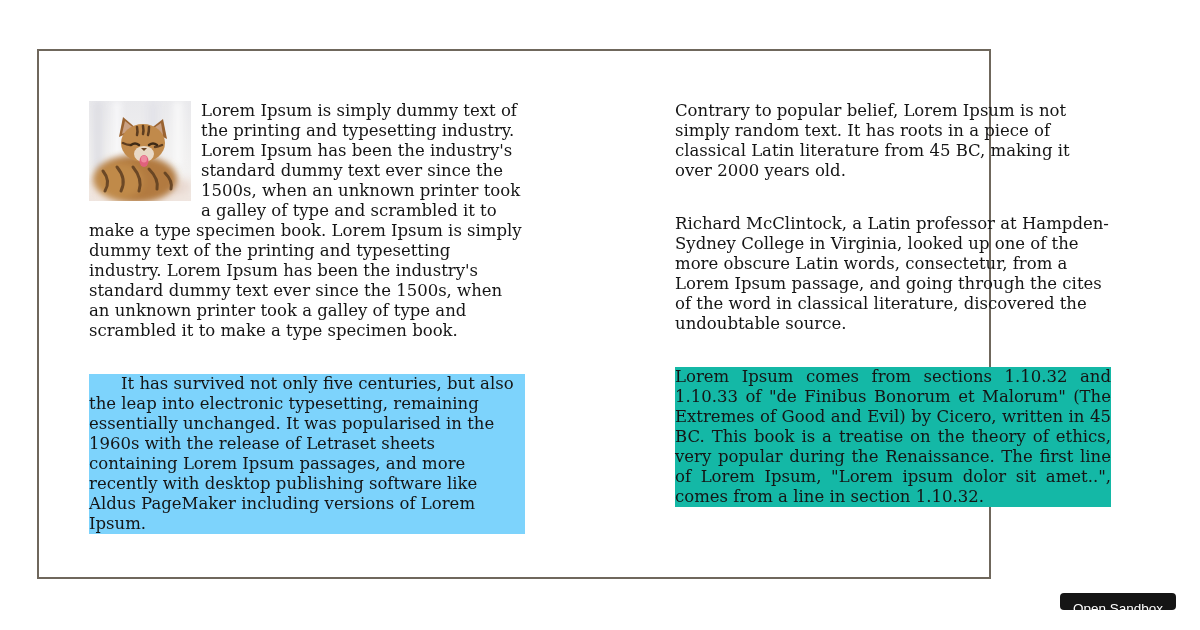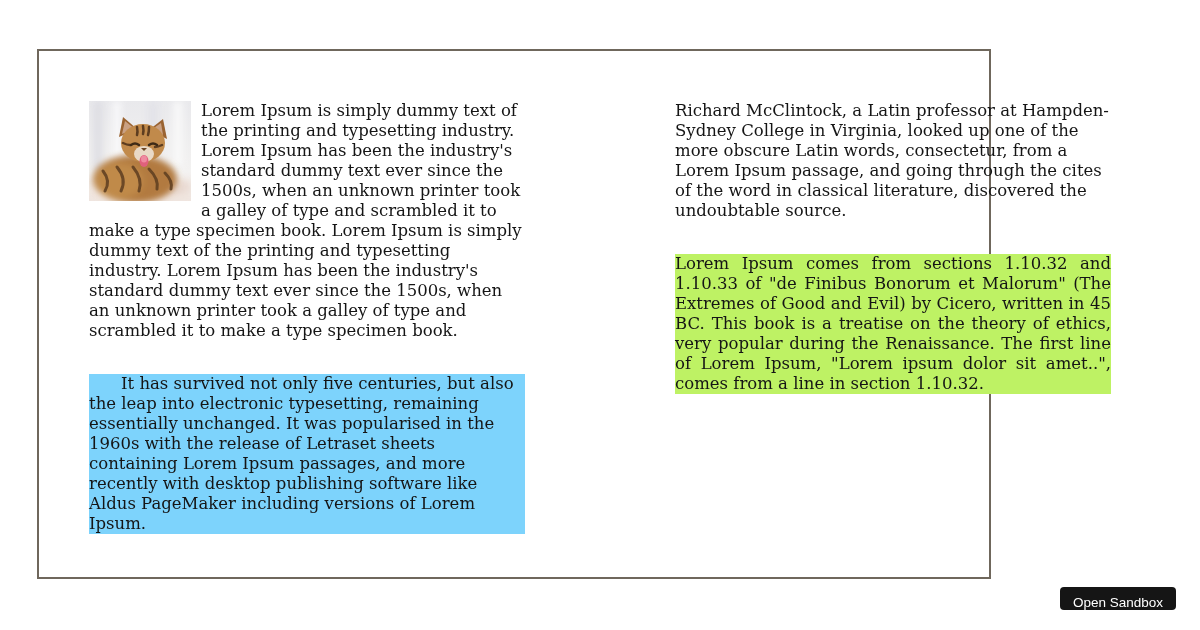--- a/index.html
+++ b/index.html
@@ -34,36 +34,36 @@
 
   p.para {
     margin: 0 0 33px 0;
     font-size: 16.5px;
     line-height: 20px;
     color: #151515;
     text-rendering: optimizeLegibility;
   }
   .para-first { margin-top: 16px; }
   .hl-red  { background: #7dd3fc; text-indent: 32px; }
-  .hl-cyan { background: #bef264; text-align: justify; }
+  .hl-cyan { background: #14b8a6; text-align: justify; }
 
   .cat-img {
     float: left;
     width: 102px;
     height: 100px;
     margin: 0 10px 6px 0;
     display: block;
   }
 
   
   .sandbox-btn {
     position: absolute;
     right: 24px;
     bottom: 20px;
-    height: 23px;
+    height: 17px;
     padding: 0 13px;
     background: #151515;
     color: #ffffff;
     border: none;
     border-radius: 4px;
     font-family: "Liberation Sans", sans-serif;
     font-size: 13.5px;
     line-height: 31px;
     cursor: pointer;
     display: inline-block;
@@ -127,20 +127,21 @@
             <path d="M55 50 l-3 -3 h6 z" fill="#6b4423"></path>
             <ellipse cx="55" cy="60" rx="4.5" ry="6" fill="#e0607c"></ellipse>
             <ellipse cx="55" cy="58" rx="3" ry="3.5" fill="#ef8aa0"></ellipse>
           </g>
         </svg><span>Lorem Ipsum is simply dummy text of the printing and typesetting industry. Lorem Ipsum has been the industry's standard dummy text ever since the 1500s, when an unknown printer took a galley of type and scrambled it to make a type specimen book. Lorem Ipsum is simply dummy text of the printing and typesetting industry. Lorem Ipsum has been the industry's standard dummy text ever since the 1500s, when an unknown printer took a galley of type and scrambled it to make a type specimen book.</span>
       </p>
       <p class="para hl-red">It has survived not only five centuries, but also the leap into electronic typesetting, remaining essentially unchanged. It was popularised in the 1960s with the release of Letraset sheets containing Lorem Ipsum passages, and more recently with desktop publishing software like Aldus PageMaker including versions of Lorem Ipsum.</p>
     </div>
 
     <div class="col">
+      <p class="para">Contrary to popular belief, Lorem Ipsum is not simply random text. It has roots in a piece of classical Latin literature from 45 BC, making it over 2000 years old.</p>
       <p class="para">Richard McClintock, a Latin professor at Hampden-Sydney College in Virginia, looked up one of the more obscure Latin words, consectetur, from a Lorem Ipsum passage, and going through the cites of the word in classical literature, discovered the undoubtable source.</p>
       <p class="para hl-cyan">Lorem Ipsum comes from sections 1.10.32 and 1.10.33 of "de Finibus Bonorum et Malorum" (The Extremes of Good and Evil) by Cicero, written in 45 BC. This book is a treatise on the theory of ethics, very popular during the Renaissance. The first line of Lorem Ipsum, "Lorem ipsum dolor sit amet..", comes from a line in section 1.10.32.</p>
     </div>
 
   </div>
 </div>
 
 <button class="sandbox-btn">Open Sandbox</button>
 
 </body></html>

